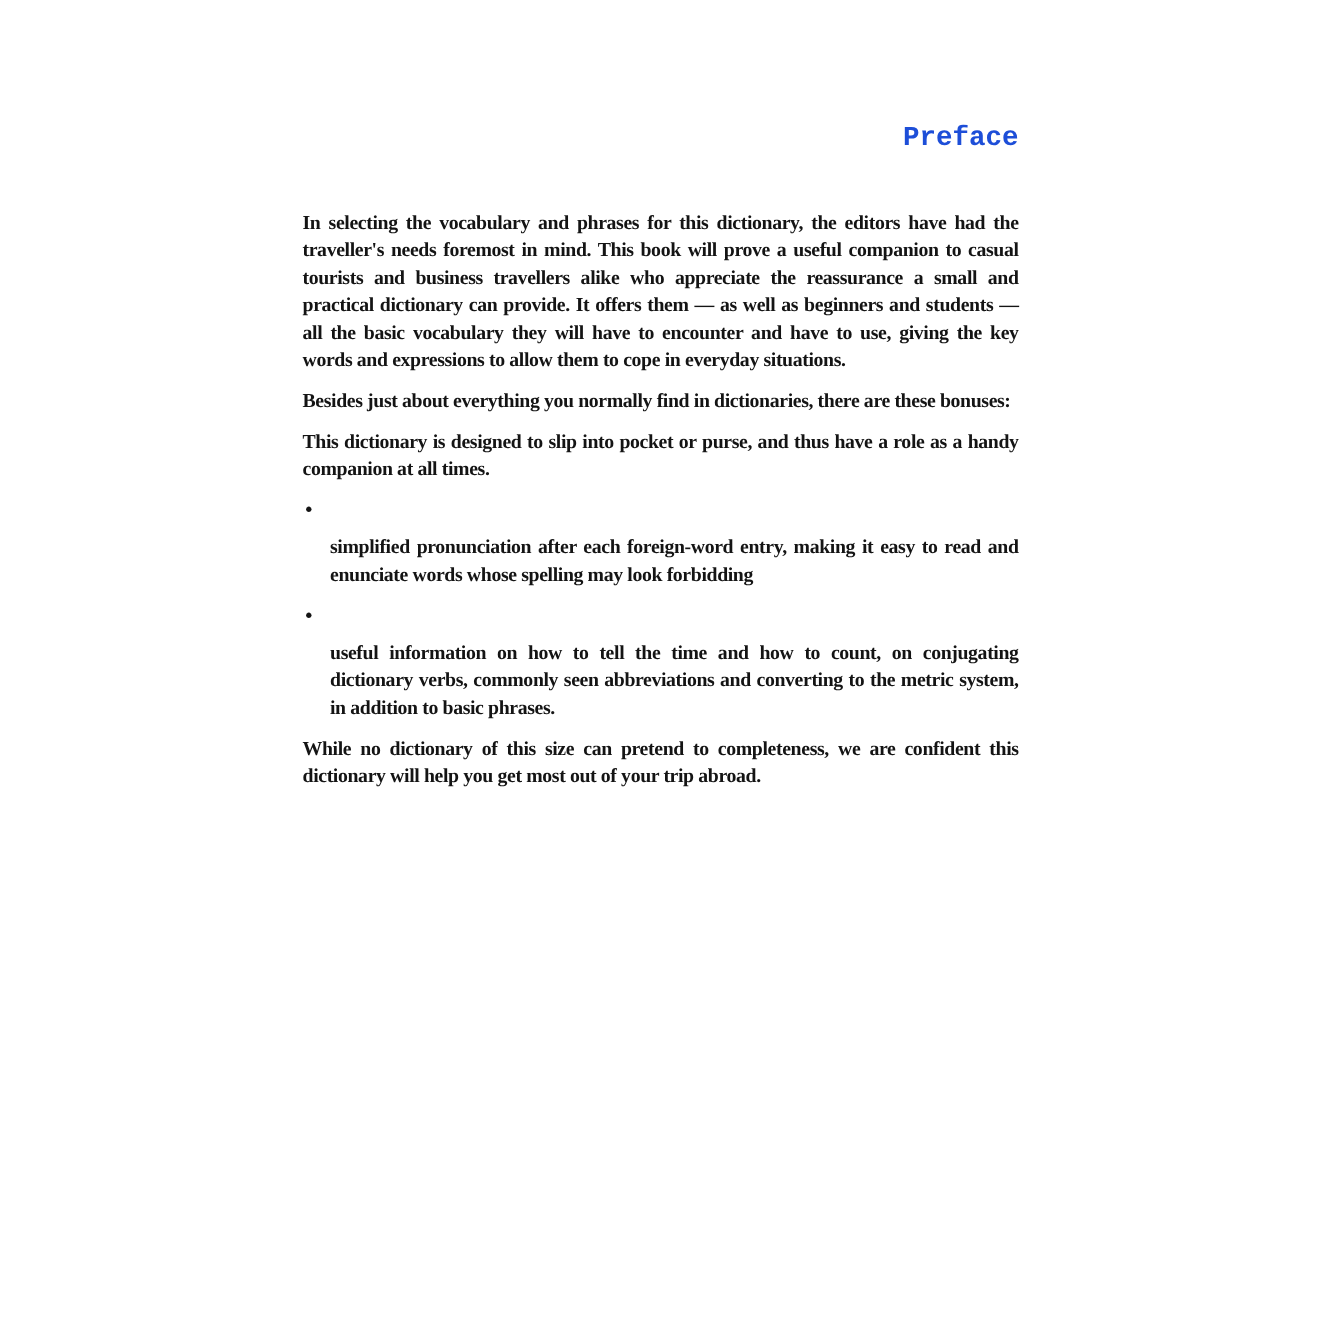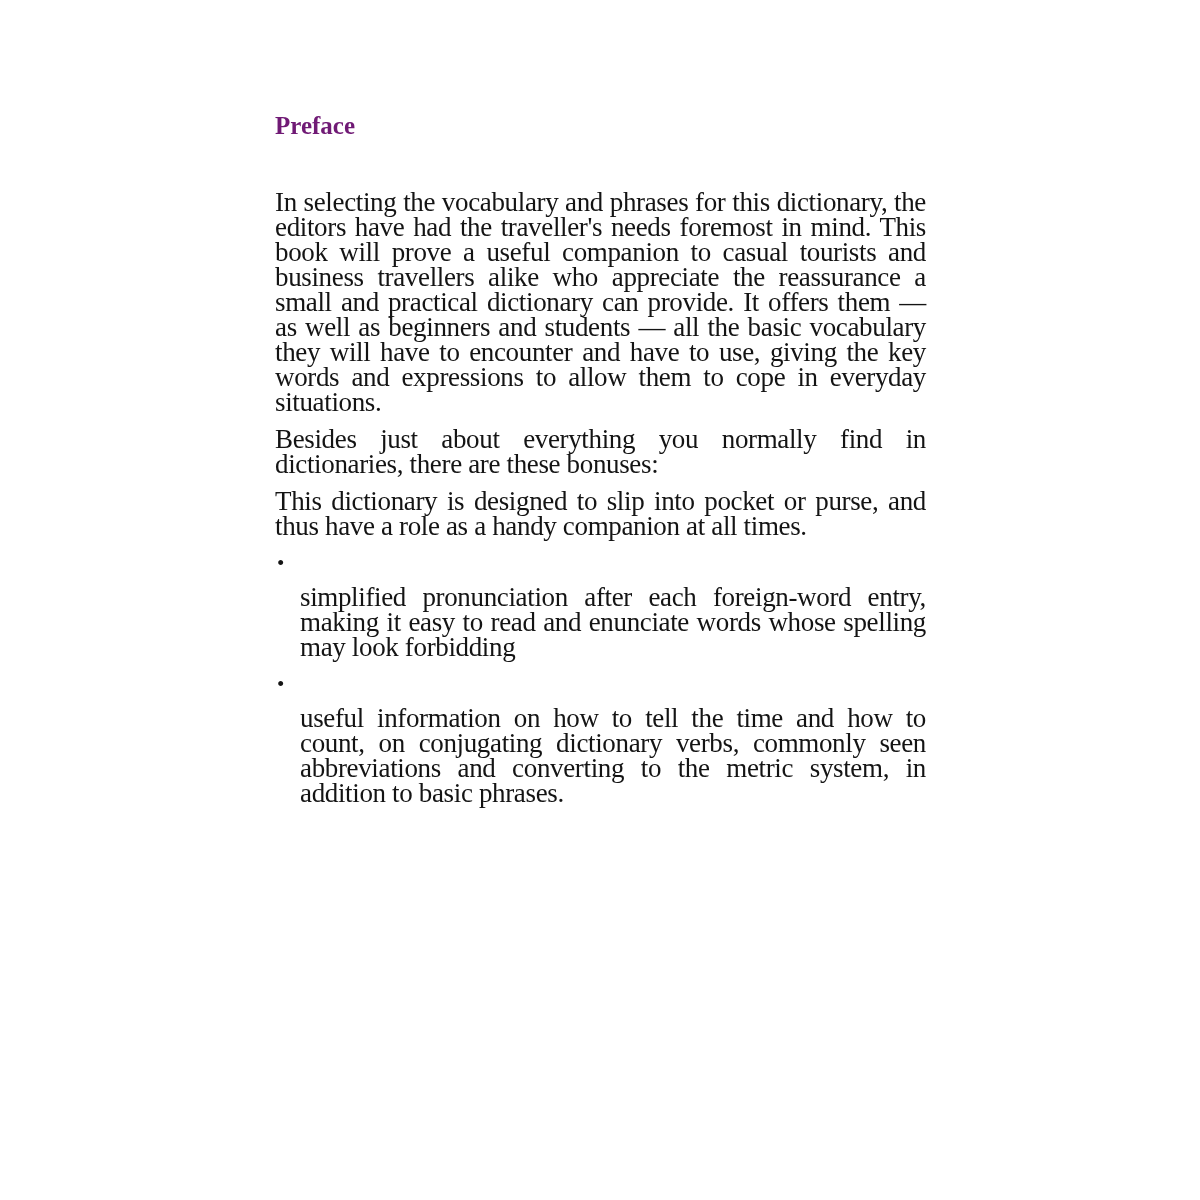--- a/index.html
+++ b/index.html
@@ -13,37 +13,38 @@
       position: relative;
       overflow: hidden;
     }
     .page {
       position: absolute;
       left: 275px;
       top: 108px;
       width: 651px;
     }
     .title {
-      font-family: Liberation Serif, serif;
+      font-family: Liberation Mono, monospace;
       font-weight: bold;
       font-size: 25px;
-      color: #701a75;
-      text-align: left;
+      color: #1d4ed8;
+      text-align: right;
       margin: 0 0 46px 0;
       line-height: 36px;
       padding-left: 0;
     }
     .para, .bullet-text {
       font-family: "Liberation Serif", "DejaVu Serif", serif;
-      font-size: 27px;
+      font-size: 18px;
       line-height: 25px;
       color: #141414;
       text-align: justify;
       margin: 0;
       letter-spacing: -0.35px;
+      font-weight: bold;
     }
     .para { margin-bottom: 12px; }
     .bullet-list {
       list-style: none;
       margin: 0;
       padding: 0;
     }
     .bullet-item {
       display: flex;
       margin-bottom: 12px;
@@ -74,13 +75,14 @@
     <li class="bullet-item">
       <span class="bullet-mark">•</span>
       <span class="bullet-text">simplified pronunciation after each foreign-word entry, making it easy to read and enunciate words whose spelling may look forbidding</span>
     </li>
     <li class="bullet-item">
       <span class="bullet-mark">•</span>
       <span class="bullet-text">useful information on how to tell the time and how to count, on conjugating dictionary verbs, commonly seen abbreviations and converting to the metric system, in addition to basic phrases.</span>
     </li>
   </ul>
 
+  <p class="para">While no dictionary of this size can pretend to completeness, we are confident this dictionary will help you get most out of your trip abroad.</p>
 </div>
 
 </body></html>

